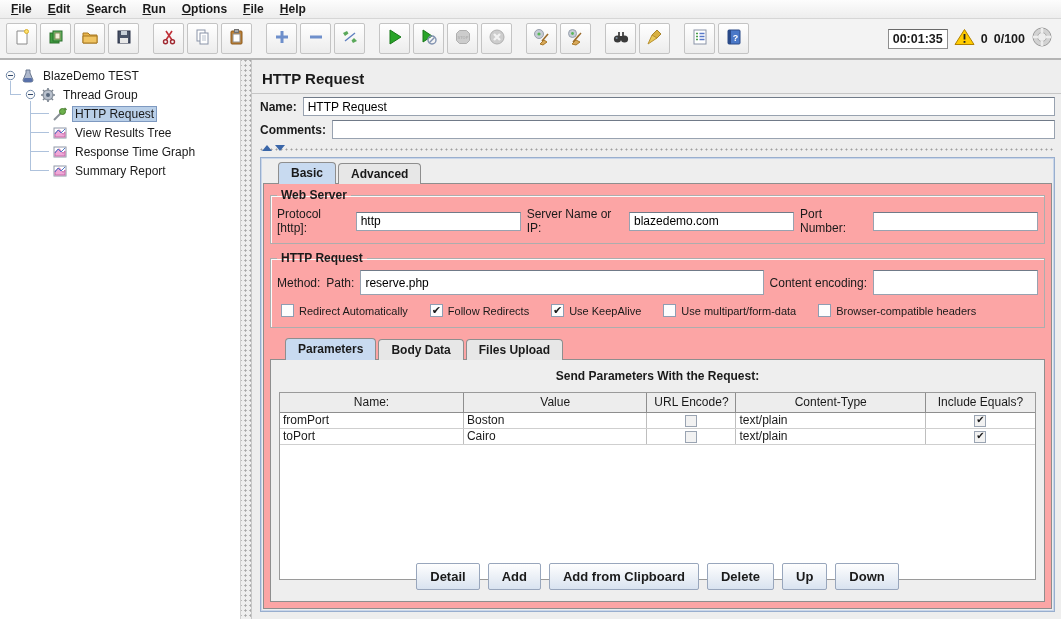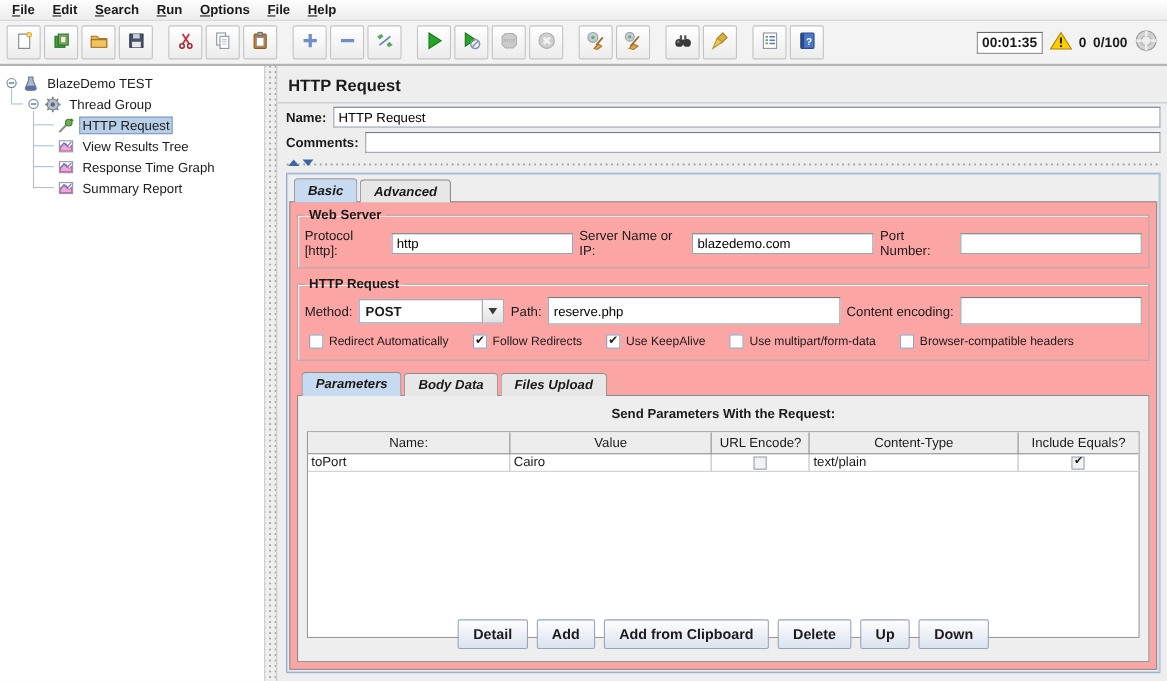--- a/index.html
+++ b/index.html
@@ -50,21 +50,21 @@
   .split-h { height:13px; position:relative; margin:2px 6px 0 8px;
              background-image:radial-gradient(circle,#9E9E9E 0.8px,transparent 1.2px);
              background-size:5px 5px; background-repeat:repeat-x; background-position:24px 5px; }
   .split-arrows { position:absolute; left:2px; top:3px; display:flex; gap:3px; }
   .tri-up { width:0; height:0; border-left:5px solid transparent; border-right:5px solid transparent; border-bottom:6px solid #3A66A8; }
   .tri-down { width:0; height:0; border-left:5px solid transparent; border-right:5px solid transparent; border-top:6px solid #3A66A8; }
 
   
   .scrollpane { flex:1; margin:2px 6px 7px 8px; border:1px solid #98AECE;
                 box-shadow:inset 0 0 0 1px #C9D6EA; display:flex; flex-direction:column; background:#EEEEEE; padding:2px; min-height:0; }
-  .tabbar { display:flex; align-items:flex-end; height:23px; padding-left:4px; position:relative; z-index:2;font-style:italic; }
+  .tabbar { display:flex; align-items:flex-end; height:23px; padding-left:15px; position:relative; z-index:2; }
   .tab { padding:3px 12px 3px 12px; font-weight:bold; border:1px solid #8E8E8E; border-bottom:none;
          border-radius:4px 4px 0 0; background:#E7E7E7; margin-right:2px; position:relative; top:1px; }
   .tab.selected { background:#C8DAF0; padding-bottom:4px; }
   .tabcontent { flex:1; border:1px solid #8E8E8E; background:#fca5a5; display:flex; flex-direction:column; min-height:0; padding:4px 6px 6px 6px; }
 
   fieldset { border:1px solid #ADADAD; box-shadow:inset 1px 1px 0 #FBFBFB; padding:2px 6px 8px 6px; }
   legend { font-weight:bold; padding:0 4px; }
   .fs-row { display:flex; align-items:center; gap:6px; padding-top:3px; }
   .w-protocol { flex:0 0 40px; }
   .w-combo { flex:0 0 132px; }
@@ -393,26 +393,20 @@
             <input class="jtext" type="text" value="blazedemo.com" style="">
             <label>Port Number:</label>
             <input class="jtext" style="flex: 0 0 58px;" type="text" value="">
           </div>
         </fieldset>
 
         <fieldset style="margin-top:7px;">
           <legend>HTTP Request</legend>
           <div class="fs-row">
             <label>Method:</label>
-            <div class="jcombo w-combo">
-              <span class="val">POST</span>
-              <span class="arrow-btn">
-                  <span class="arr-down"></span>
-                </span>
-            </div>
             <label>Path:</label>
             <input class="jtext" style="height: 25px;" type="text" value="reserve.php">
             <label>Content encoding:</label>
             <input class="jtext w-enc" style="flex: 0 0 28px;" type="text" value="">
           </div>
           <div class="cb-row">
             <span class="cb-item">
               <span class="jcheck"></span>
               <span>Redirect Automatically</span>
             </span>
@@ -456,20 +450,27 @@
                   <tr>
                     <th>Name:</th>
                     <th>Value</th>
                     <th>URL Encode?</th>
                     <th>Content-Type</th>
                     <th>Include Equals?</th>
                   </tr>
                 </thead>
                 <tbody>
                   <tr>
+                    <td>fromPort</td>
+                    <td>Boston</td>
+                    <td class="center"><span class="tcheck"></span></td>
+                    <td>text/plain</td>
+                    <td class="center"><span class="tcheck checked"></span></td>
+                  </tr>
+                  <tr>
                     <td>toPort</td>
                     <td>Cairo</td>
                     <td class="center"><span class="tcheck"></span></td>
                     <td>text/plain</td>
                     <td class="center"><span class="tcheck checked"></span></td>
                   </tr>
                 </tbody>
               </table>
             </div>
             <div class="btn-row">

